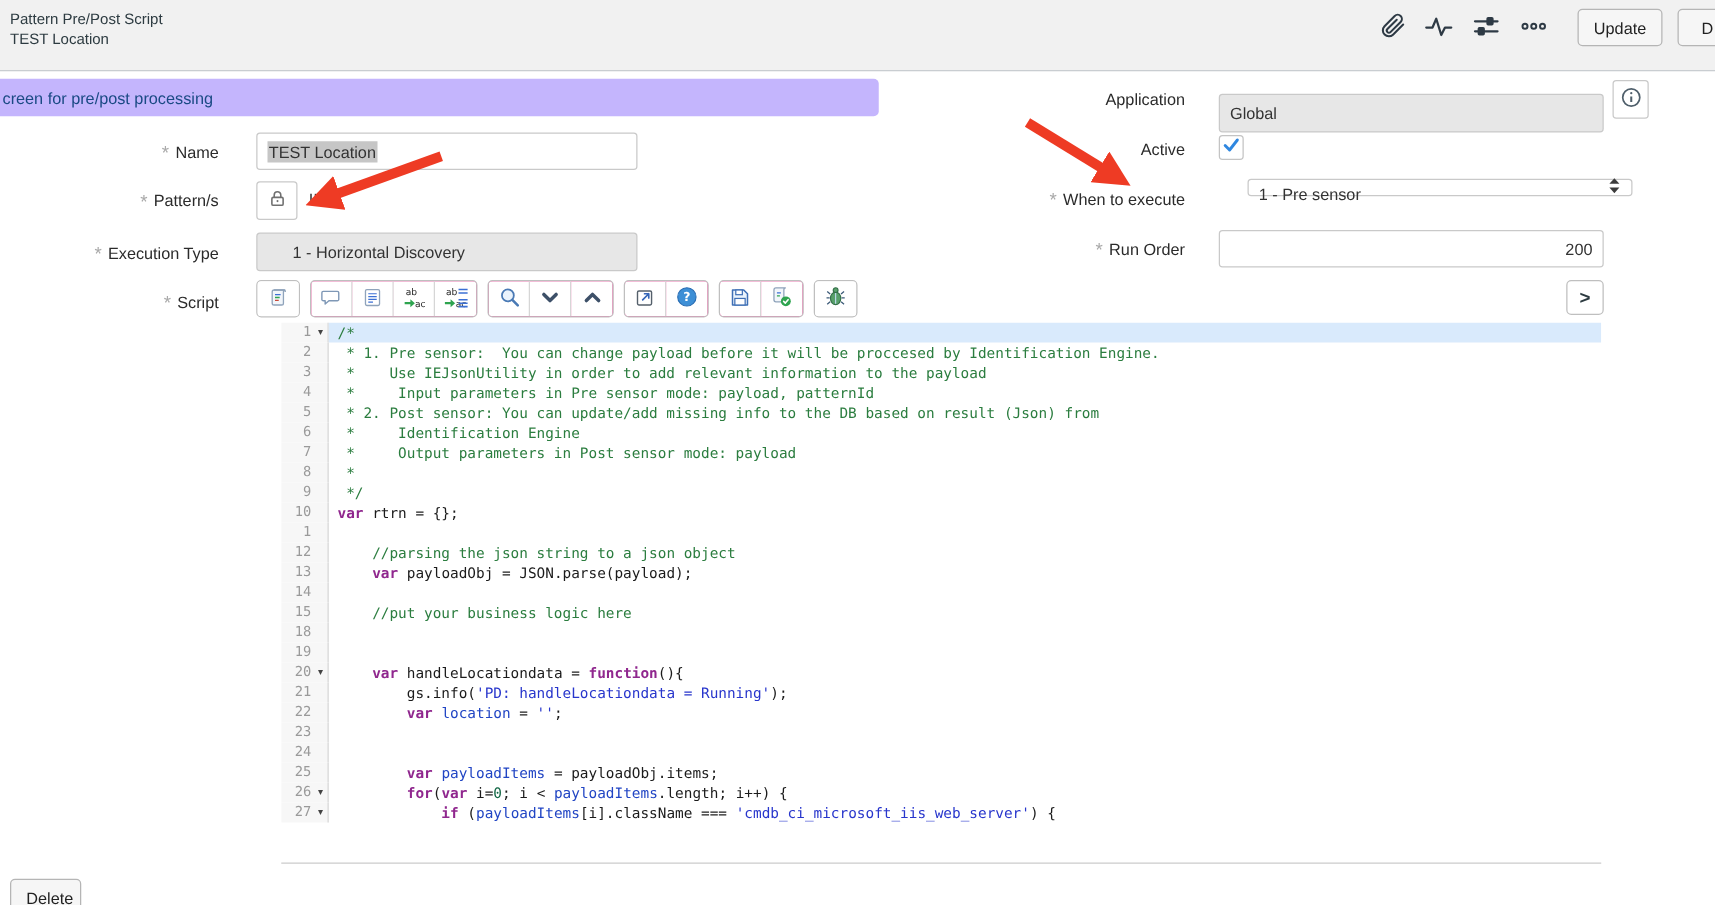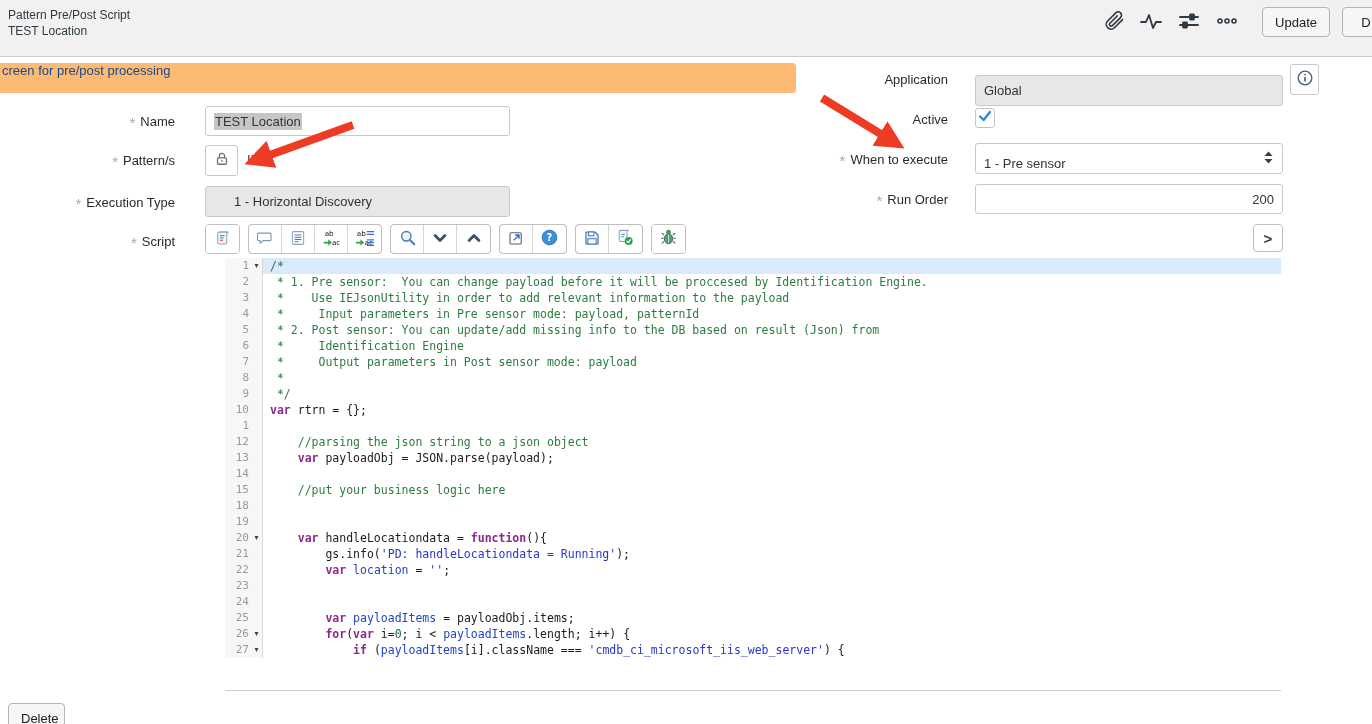--- a/index.html
+++ b/index.html
@@ -14,22 +14,22 @@
   .hdr-actions { position:absolute; right:0; top:0; height:44px; display:flex;
                  align-items:center; }
   .icon-btn { width:30px; height:30px; display:flex; align-items:center; justify-content:center;
               background:transparent; border:none; cursor:pointer; margin-right:8px; }
   .btn { background:#f6f6f6; border:1px solid #b5b5b5; border-radius:4px; height:30px;
          padding:0 12px; font-size:13px; color:#222; font-family:"Liberation Sans",sans-serif; cursor:pointer; }
   .btn-update { margin-left:12px; }
   .btn-partial { margin-left:12px; width:48px; }
 
   
-  .banner { position:absolute; left:0; top:63px; width:796px; height:30px;
-            background:#fdba74; border-radius:0 4px 4px 0; display:flex; }
+  .banner { position:absolute; left:0; top:63px; width:703px; height:30px;
+            background:#c4b5fd; border-radius:0 4px 4px 0; display:flex; align-items:center; }
   .banner span { font-size:13px; font-weight:500; color:#1a4a84; padding-left:2px; }
 
   
   .lbl { position:absolute; display:flex; justify-content:flex-end; align-items:center;
          gap:5px; font-size:13px; color:#2b2b2b; height:16px; white-space:nowrap; }
   .mand { color:#a9a9a9; font-size:15px; line-height:10px; position:relative; top:2px; }
   .field { position:absolute; height:30px; border:1px solid #c9c9c9; border-radius:3px;
            background:#fff; font-size:13px; color:#333; display:flex; align-items:center;
            padding:0 8px; }
   .field.ro { background:#e7e7e7; height:31px; }
@@ -37,23 +37,23 @@
   .num-right { justify-content:flex-end; }
   .plain-val { position:absolute; font-size:13px; color:#333; }
 
   .sq-btn { position:absolute; background:#fff; border:1px solid #c9c9c9; border-radius:3px;
             display:flex; align-items:center; justify-content:center; cursor:pointer; }
 
   .checkbox { position:absolute; width:20px; height:20px; background:#fff;
               border:1px solid #c4c4c4; border-radius:3px; display:flex; align-items:center;
               justify-content:center; cursor:pointer; }
 
-  .select { position:absolute; height:31px; border:1px solid #c9c9c9; border-radius:3px;
+  .select { position:absolute; height:14px; border:1px solid #c9c9c9; border-radius:3px;
             background:#fff; font-size:13px; color:#333; display:flex; align-items:center;
-            padding:10px 26px 0 8px; cursor:pointer; }
+            padding:10px 26px 0 8px; cursor:pointer;margin-left:23px; }
   .select .spin { position:absolute; right:9px; top:50%; transform:translateY(-50%); }
 
   
   .toolbar { position:absolute; left:205px; top:224px; display:flex; gap:8px; }
   .tgroup { display:flex; background:#ec4899; border:1px solid #bfbfbf; border-radius:4px;
             overflow:hidden; }
   .tbtn { width:33px; height:28px; display:flex; align-items:center; justify-content:center;
           background:#fff; border:none; border-right:1px solid #d6d6d6; cursor:pointer; }
   .tbtn:last-child { border-right:none; }
   .expand-btn { position:absolute; left:1253px; top:224px; width:30px; height:28px;

